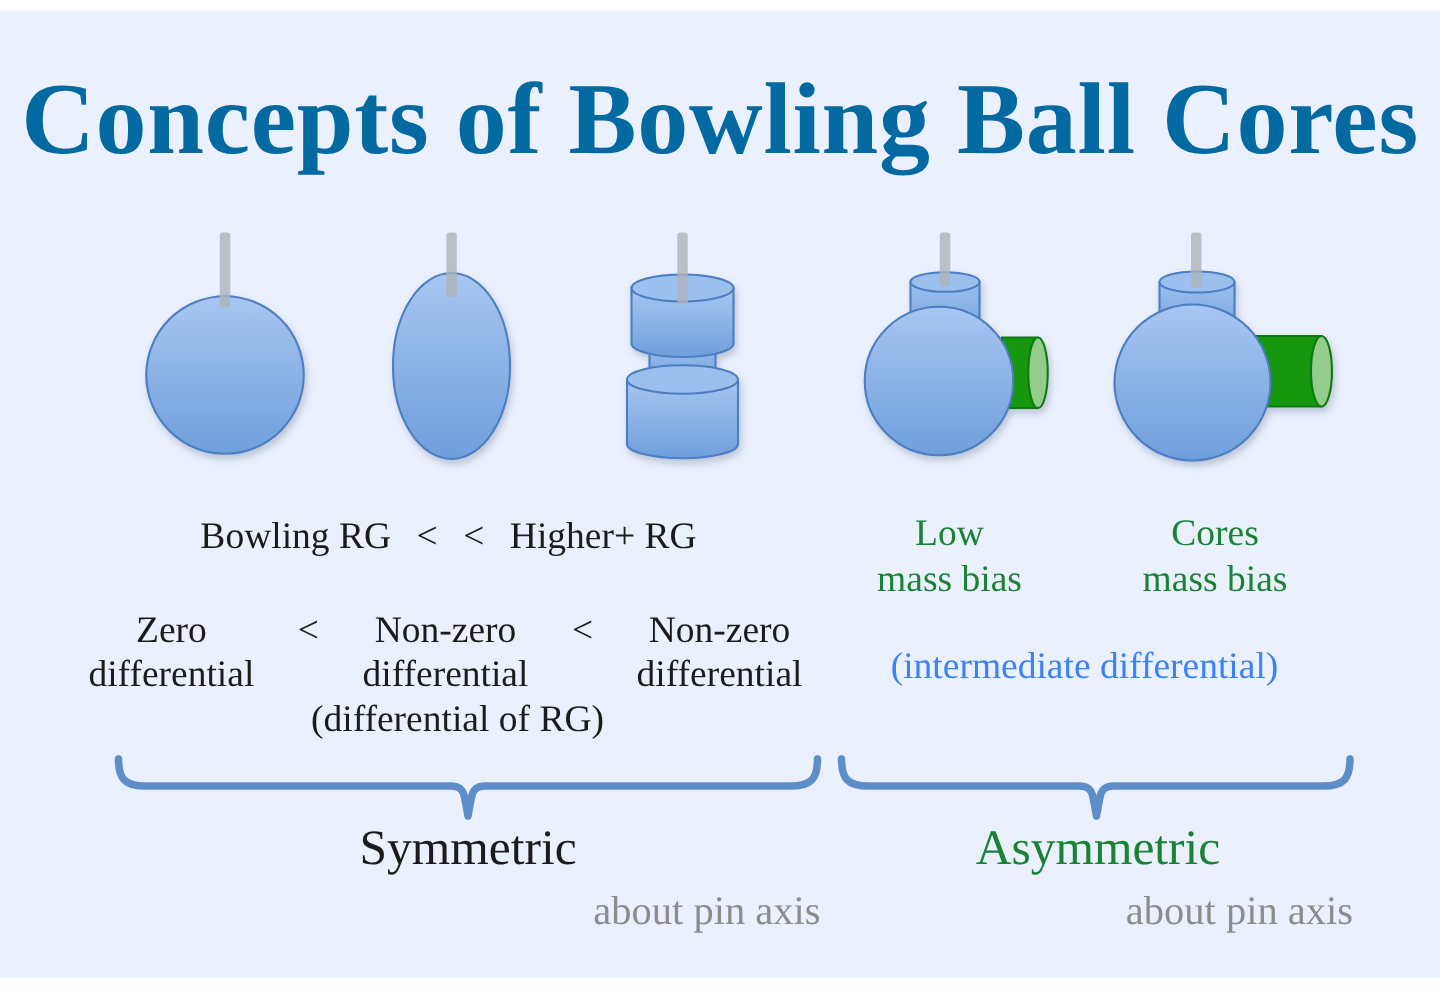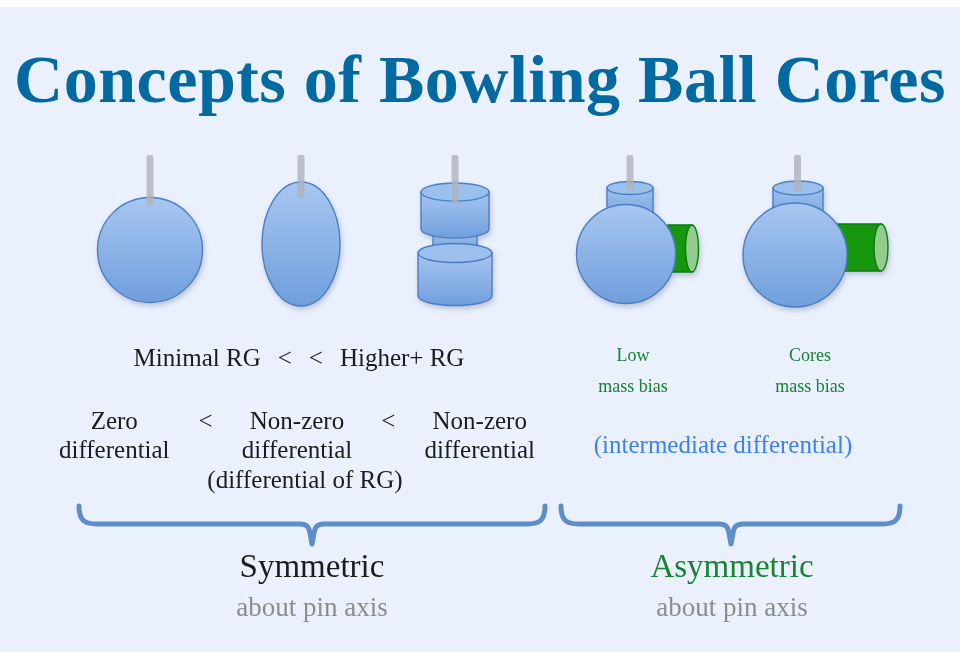--- a/index.html
+++ b/index.html
@@ -28,34 +28,34 @@
     display:flex;justify-content:center;align-items:flex-start;gap:29px;
     font-size:25px;color:#1b1b1b;line-height:29px;
   }
   .diff-col{text-align:center;}
   .diff-col span{display:block;}
   .diff-note{
     left:55px;top:466px;width:500px;text-align:center;
     font-size:25px;color:#1b1b1b;
   }
   .mass-label{
-    width:140px;text-align:center;font-size:18px;line-height:31px;color:#178333;
+    width:140px;text-align:center;font-size:25px;line-height:31px;color:#178333;
   }
   .mass-label span{display:block;}
   .mass-low{left:563px;top:340px;}
   .mass-high{left:740px;top:340px;}
   .mass-note{
     left:563px;top:431px;width:320px;text-align:center;
     font-size:25px;color:#3b82f6;
   }
   .section-label{
     text-align:center;
   }
   .section-label .main{display:block;font-size:33px;color:#1b1b1b;}
-  .section-label .sub{display:block;font-size:27px;color:#8c8c8c;margin-top:7px;}
+  .section-label .sub{display:block;font-size:27px;color:#8c8c8c;margin-top:7px;text-align:right;}
   .sec-sym{left:77px;top:548px;width:470px;}
   .sec-asym{left:562px;top:548px;width:340px;}
   .sec-asym .main{color:#178333;}
 </style>
 </head>
 <body>
 
 <div class="slide"></div>
 
 <svg class="svg-layer" viewBox="0 0 960 659" xmlns="http://www.w3.org/2000/svg">
@@ -115,21 +115,21 @@
   <rect x="794" y="155" width="7" height="37" rx="2" fill="#aeb3ba" opacity="0.8"></rect>
 
   <path d="M79 506 C79 519 83 524 97 524 L300 524 C307 524 309 527 310 533 L312 544 L314 533 C315 527 317 524 324 524 L527 524 C541 524 545 519 545 506" fill="none" stroke="#5d8ec9" stroke-width="5" stroke-linecap="round" stroke-linejoin="round"></path>
 
   <path d="M561 506 C561 519 565 524 579 524 L719 524 C726 524 728 527 729 533 L731 544 L733 533 C734 527 736 524 743 524 L882 524 C896 524 900 519 900 506" fill="none" stroke="#5d8ec9" stroke-width="5" stroke-linecap="round" stroke-linejoin="round"></path>
 </svg>
 
 <div class="abs title">Concepts of Bowling Ball Cores</div>
 
 <div class="abs rg-row">
-  <span>Minimal RG</span>
+  <span>Bowling RG</span>
   <span>&lt;</span>
   <span>&lt;</span>
   <span>Higher+ RG</span>
 </div>
 
 <div class="abs diff-row">
   <div class="diff-col">
     <span>Zero</span>
     <span>differential</span>
   </div>

